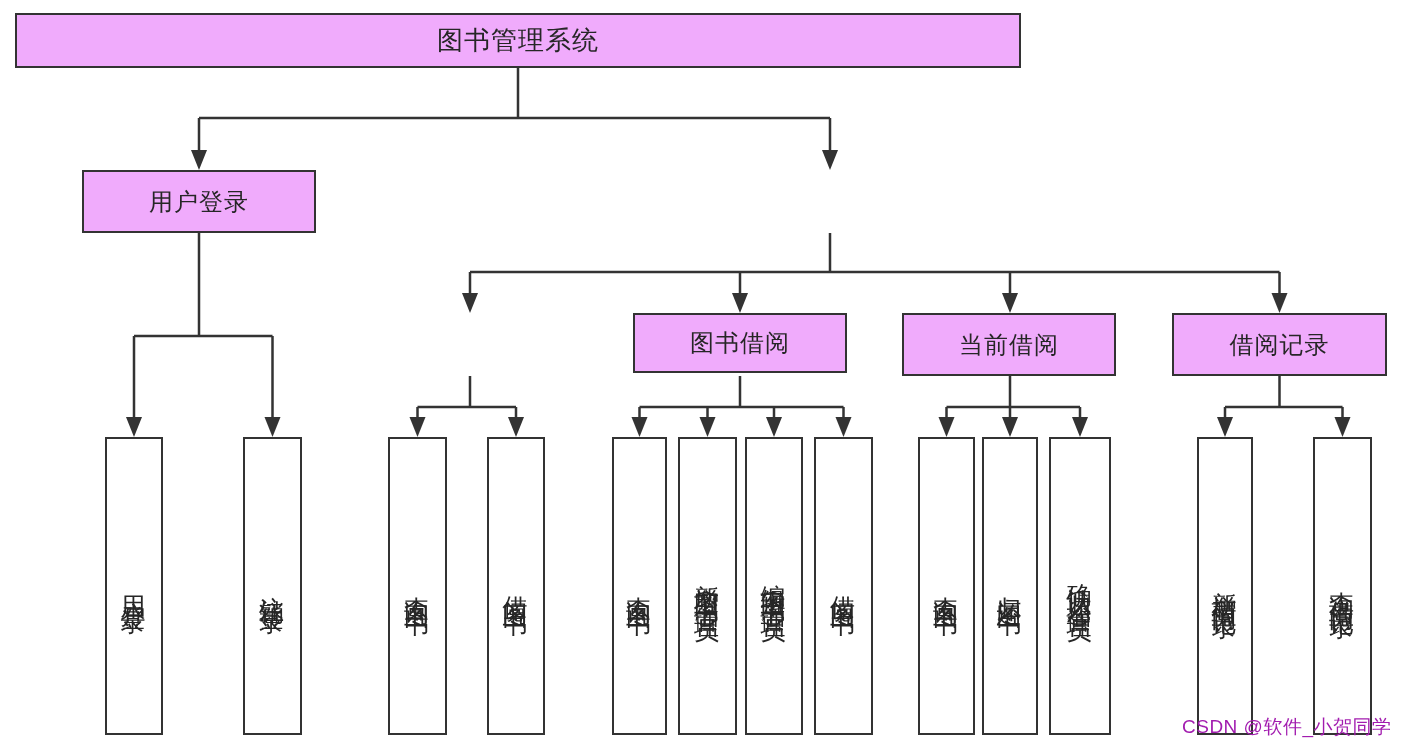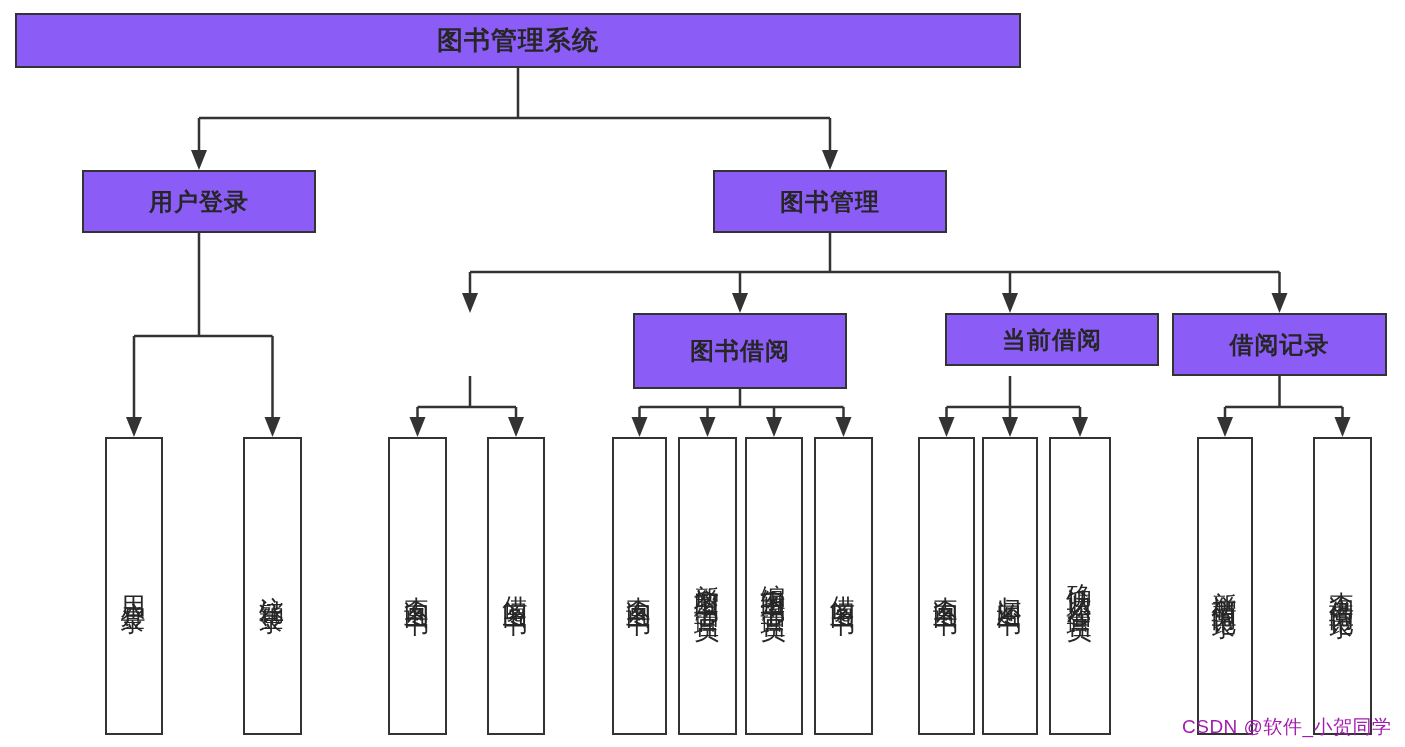--- a/index.html
+++ b/index.html
@@ -9,26 +9,25 @@
   }
   *{box-sizing:border-box;margin:0;padding:0;}
   html,body{width:1405px;height:747px;background:var(--bg);overflow:hidden;}
   body{font-family:"Liberation Sans","DejaVu Sans",sans-serif;position:relative;}
   .canvas{position:absolute;left:0;top:0;width:1405px;height:747px;background:var(--bg);}
   svg.wires{position:absolute;left:0;top:0;width:1405px;height:747px;z-index:1;}
   svg.wires path{stroke:var(--line);stroke-width:2.5;fill:none;}
   svg.wires polygon{fill:var(--line);stroke:none;}
   .hbox{
     position:absolute;
-    background:#8b5cf6;
+    background:#f0abfc;
     border:2.5px solid var(--line);
     display:flex;align-items:center;justify-content:center;
     color:var(--text);
     z-index:2;
-    font-weight:bold;
   }
   .hbox span{font-size:24px;letter-spacing:1px;color:var(--text);}
   .hbox.root span{font-size:26px;}
   .leaf{
     position:absolute;
     top:437px;height:298px;
     background:#fff;
     border:2.5px solid var(--line);
     display:flex;align-items:center;justify-content:center;
     z-index:2;
@@ -106,28 +105,25 @@
     </g>
   </svg>
 
   <div class="hbox root" style="left:15px;top:13px;width:1006px;height:55px">
     <span>图书管理系统</span>
   </div>
 
   <div class="hbox" style="left:82px;top:170px;width:234px;height:63px">
     <span>用户登录</span>
   </div>
-  <div class="hbox" style="left:713px;top:170px;width:234px;height:63px">
-    <span>图书管理</span>
-  </div>
 
-  <div class="hbox" style="left:633px;top:313px;width:214px;height:76px">
+  <div class="hbox" style="left:633px;top:313px;width:214px;height:60px">
     <span>图书借阅</span>
   </div>
-  <div class="hbox" style="left:945px;top:313px;width:214px;height:53px">
+  <div class="hbox" style="left:902px;top:313px;width:214px;height:63px">
     <span>当前借阅</span>
   </div>
   <div class="hbox" style="left:1172px;top:313px;width:215px;height:63px">
     <span>借阅记录</span>
   </div>
 
   <div class="leaf" style="left:105px;width:58px">
     <span>用户登录</span>
   </div>
   <div class="leaf" style="left:243px;width:59px">

